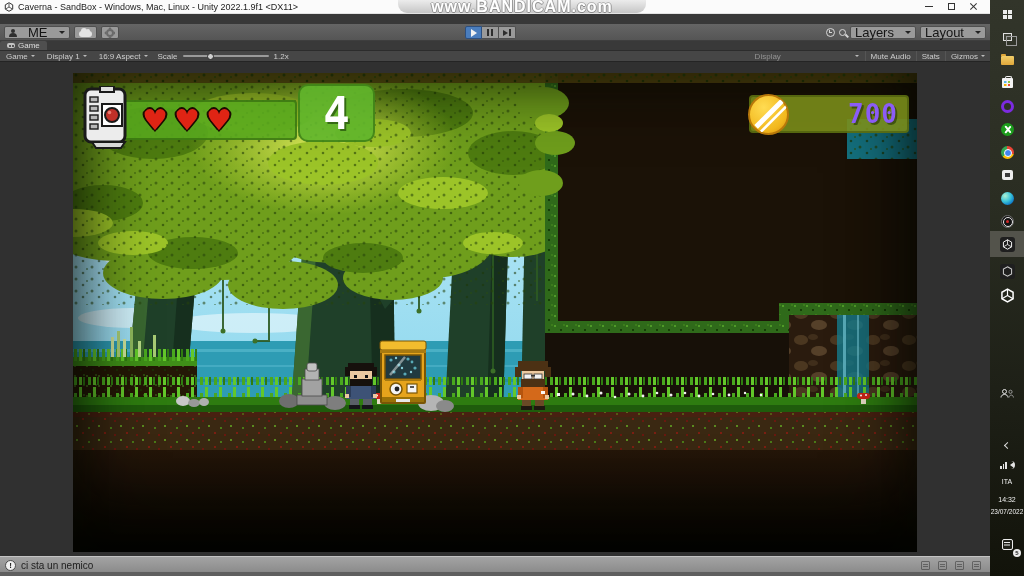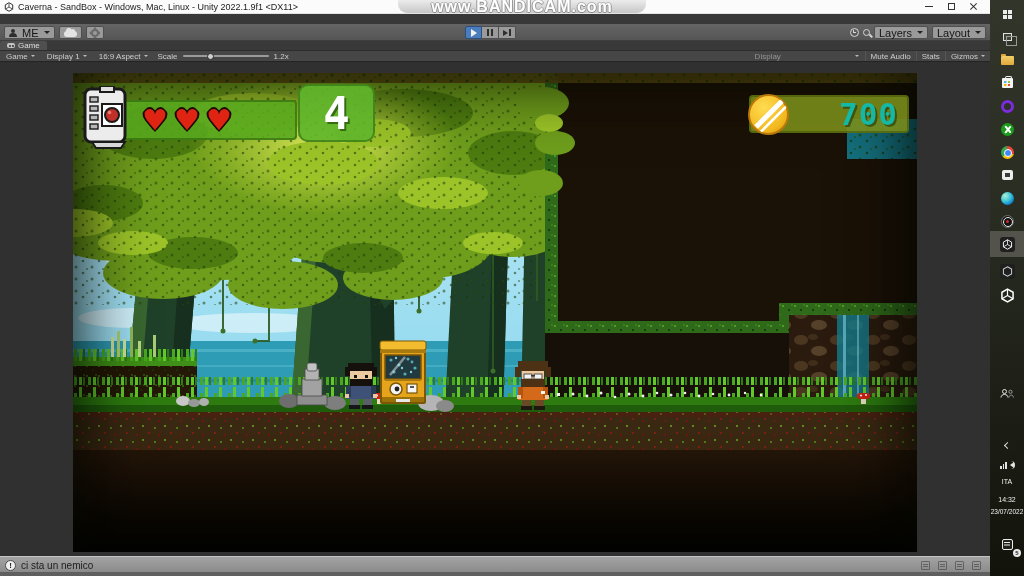--- a/index.html
+++ b/index.html
@@ -23,21 +23,21 @@
 
 
 .menubar{position:absolute;left:0;top:14px;width:990px;height:10px;background:#f3f3f3;border-bottom:1px solid #d9d9d9;display:flex;align-items:center;font-size:8.5px;color:#222;z-index:6}
 .menu-item{padding:0 5px;line-height:10px;cursor:default}
 
 
 .toolbar{position:absolute;left:0;top:24px;width:990px;height:17px;background:linear-gradient(#656565,#555);border-bottom:1px solid #3e3e3e}
 .tb-left{position:absolute;left:4px;top:2px;display:flex;gap:4px;align-items:center}
 .tb-center{position:absolute;left:465px;top:2px;display:flex}
 .tb-right{position:absolute;right:4px;top:2px;display:flex;gap:4px;align-items:center}
-.btn{background:#9a9a9a;border:1px solid #4f4f4f;border-radius:2px;height:13px;display:inline-flex;align-items:center;justify-content:center;font-size:11px;color:#141414;padding:0 4px;gap:5px}
+.btn{background:#9a9a9a;border:1px solid #4f4f4f;border-radius:2px;height:13px;display:inline-flex;align-items:center;justify-content:center;font-size:13px;color:#141414;padding:0 4px;gap:11px}
 .btn.play-active{background:#4a7dbd;border-color:#2d4f7e}
 .tb-center .btn{width:17px;padding:0;border-radius:0;border-left-width:0}
 .tb-center .btn:first-child{border-radius:2px 0 0 2px;border-left-width:1px}
 .tb-center .btn:last-child{border-radius:0 2px 2px 0}
 .caret{width:0;height:0;border:3px solid transparent;border-top-color:#222;margin-top:3px}
 .play-tri{width:0;height:0;border-left:6px solid #f2f2f2;border-top:4px solid transparent;border-bottom:4px solid transparent}
 .pause-bars{display:flex;gap:2px}
 .pause-bars i{width:2px;height:7px;background:#2e2e2e}
 .step-ic{display:flex;align-items:center;gap:1px}
 .step-ic .t{width:0;height:0;border-left:5px solid #2e2e2e;border-top:3.5px solid transparent;border-bottom:3.5px solid transparent}
@@ -81,21 +81,21 @@
 .vignette{position:absolute;inset:0;pointer-events:none;box-shadow:inset 0 0 70px 16px rgba(0,0,0,.45),inset 0 -46px 60px rgba(4,8,0,.5),inset 0 18px 34px rgba(18,26,0,.25);z-index:3}
 
 
 .hud{position:absolute;inset:0;z-index:4;pointer-events:none}
 .hud-bar-left{position:absolute;left:27px;top:27px;width:197px;height:40px;background:rgba(88,168,30,.88);border:2px solid rgba(32,76,6,.45);border-radius:4px;display:flex;align-items:center;padding-left:40px;gap:6px}
 .heart{font-family:"DejaVu Sans",sans-serif;font-size:29px;line-height:36px;color:#df2414;text-shadow:-2px 0 #1c0a02,2px 0 #1c0a02,0 -2px #1c0a02,0 2px #1c0a02}
 .hud-machine{position:absolute;left:8px;top:13px;width:55px;height:63px;z-index:2}
 .hud-lives{position:absolute;left:225px;top:11px;width:77px;height:58px;background:rgba(97,181,43,.92);border:2px solid rgba(38,92,8,.5);border-radius:10px;display:flex;align-items:center;justify-content:center;font-family:"DejaVu Sans Mono",monospace;font-weight:bold;font-size:44px;color:#fff;text-shadow:2px 2px 0 rgba(14,48,0,.55)}
 .hud-bar-right{position:absolute;right:8px;top:22px;width:160px;height:38px;background:rgba(124,144,26,.88);border:2px solid rgba(48,66,4,.4);border-radius:4px}
 .hud-coin{position:absolute;left:-4px;top:-4px;width:43px;height:43px}
-.hud-coins-text{position:absolute;right:9px;top:50%;transform:translateY(-50%);font-family:"DejaVu Sans Mono",monospace;font-weight:bold;font-size:31px;color:#14b8a6;text-shadow:2px 2px 0 rgba(18,36,0,.5);letter-spacing:1px}
+.hud-coins-text{position:absolute;right:9px;top:50%;transform:translateY(-50%);font-family:"DejaVu Sans Mono",monospace;font-weight:bold;font-size:26px;color:#8b5cf6;text-shadow:2px 2px 0 rgba(18,36,0,.5);letter-spacing:1px}
 
 
 .statusbar{position:absolute;left:0;top:556px;width:990px;height:20px;background:linear-gradient(#a3a3a3,#8e8e8e 70%,#7b7b7b);border-top:1px solid #c4c4c4;box-shadow:inset 0 -4px 0 #5f5f5f;display:flex;align-items:center;gap:5px;padding:0 5px 3px 5px;font-size:10px;color:#1d1d1d}
 .status-warn{width:11px;height:11px;border-radius:50%;background:#f0f0f0;border:1px solid #4c4c4c;display:flex;align-items:center;justify-content:center;font-size:8px;font-weight:bold;color:#222;flex:0 0 auto}
 .status-right{margin-left:auto;display:flex;gap:8px;margin-right:4px;opacity:.5}
 .mini-ic{width:9px;height:9px;border:1px solid #2e2e2e;border-radius:1px;position:relative}
 .mini-ic::after{content:"";position:absolute;left:1px;top:2px;width:5px;height:1px;background:#2e2e2e;box-shadow:0 2px 0 #2e2e2e}
 
 
 .taskbar{position:absolute;left:990px;top:0;width:34px;height:576px;background:linear-gradient(180deg,#32352a 0%,#2a2d22 35%,#1d1f16 70%,#12130a 100%)}

